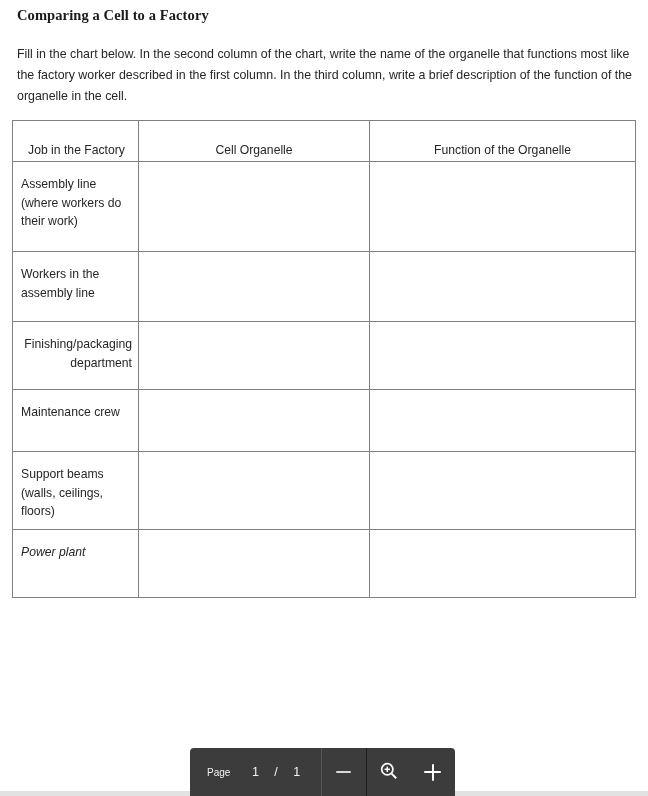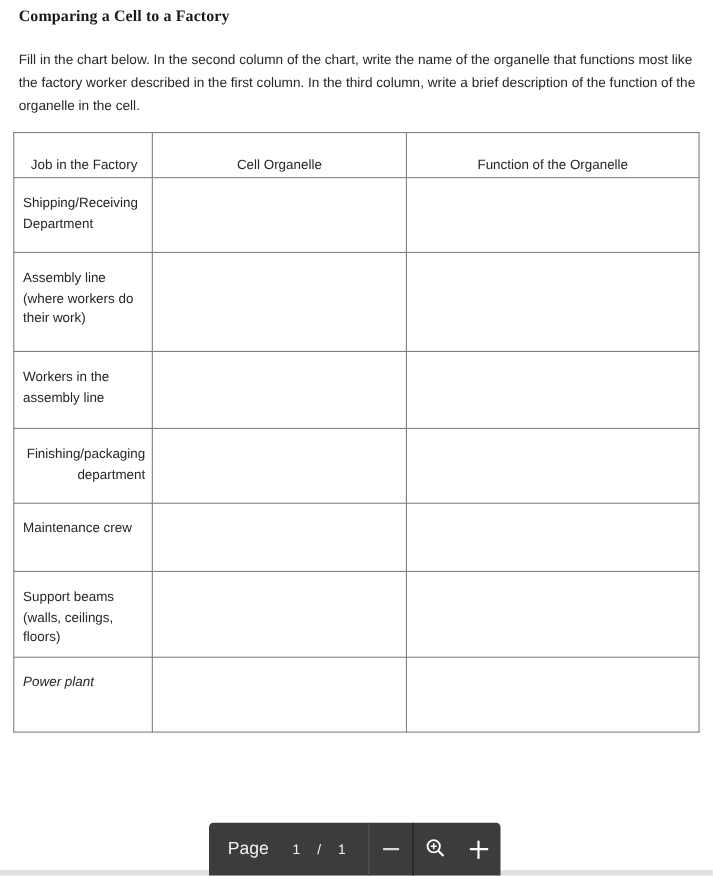--- a/index.html
+++ b/index.html
@@ -130,21 +130,21 @@
     font-size: 12.5px;
     user-select: none;
   }
   #pdf-toolbar .group-page {
     display: flex;
     align-items: center;
     height: 100%;
     padding-left: 17px;
   }
   #pdf-toolbar .page-word {
-    font-size: 16px;
+    font-size: 10px;
     color: #f2f2f2;
     margin-right: 19px;
   }
   #pdf-toolbar .page-num {
     font-size: 12.5px;
     color: #f2f2f2;
     width: 12px;
     text-align: center;
   }
   #pdf-toolbar .page-sep {
@@ -214,25 +214,20 @@
         <col class="c3">
     </colgroup>
     <thead>
       <tr>
         <th class="h1">Job in the Factory</th>
         <th class="h2">Cell Organelle</th>
         <th class="h3">Function of the Organelle</th>
       </tr>
     </thead>
     <tbody>
-      <tr class="rh-1">
-        <td class="label">Shipping/Receiving Department</td>
-        <td class="blank"></td>
-        <td class="blank"></td>
-      </tr>
       <tr class="rh-4">
         <td class="label">Assembly line (where workers do their work)</td>
         <td class="blank"></td>
         <td class="blank"></td>
       </tr>
       <tr class="rh-5">
         <td class="label">Workers in the assembly line</td>
         <td class="blank"></td>
         <td class="blank"></td>
       </tr>

